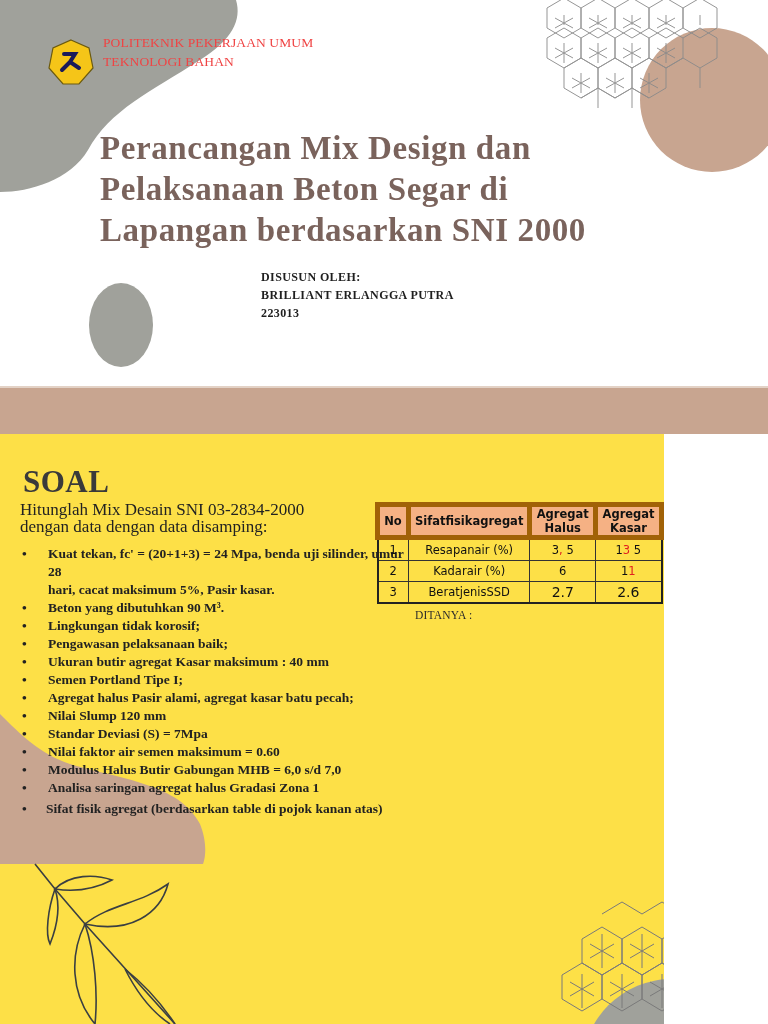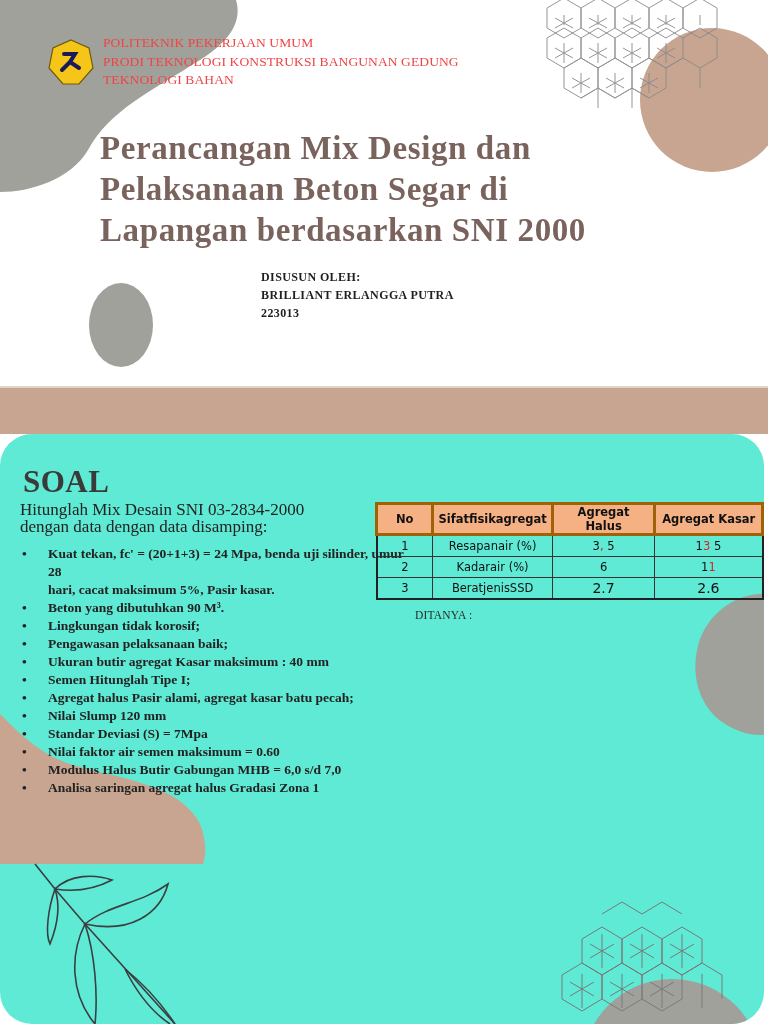--- a/index.html
+++ b/index.html
@@ -1,32 +1,32 @@
 <!DOCTYPE html>
 <html><head>
 <meta charset="utf-8">
 <style>
   html, body { margin:0; padding:0; }
   body { width:768px; height:1024px; position:relative; overflow:hidden; background:#ffffff; font-family:"Liberation Serif", serif; color:#222; }
   .page { position:absolute; left:0; top:0; width:768px; height:1024px; overflow:hidden; }
   .slide1 { position:absolute; left:0; top:0; width:768px; height:386px; background:#fff; overflow:hidden; }
   .band { position:absolute; left:0; top:386px; width:768px; height:46px; background:#c8a590; border-top:2px solid #e3d2c6; }
-  .slide2 { position:absolute; left:0; top:434px; width:764px; height:590px; background:#5eead4; overflow:hidden;border-radius:32px; }
+  .slide2 { position:absolute; left:0; top:434px; width:664px; height:590px; background:#fde047; overflow:hidden; }
   .abs { position:absolute; }
   .header-text { left:103px; top:34px; font-size:13.5px; line-height:18.5px; color:#ef4444; letter-spacing:0.1px; }
   .title { left:100px; top:128px; width:565px; text-align:left; font-weight:bold; font-size:33px; line-height:41px; color:#7a635c; letter-spacing:0.6px; }
   .author { left:261px; top:268px; font-weight:bold; font-size:12px; line-height:18px; color:#1f1f1f; letter-spacing:0.4px; }
   .soal-title { left:23px; top:30px; font-weight:bold; font-size:31px; color:#3a3a3a; letter-spacing:0.5px; }
   .soal-intro { left:20px; top:67px; font-size:17px; line-height:17px; color:#222; }
   .soal-list { left:20px; top:111px; width:400px; font-size:13.5px; line-height:18px; margin:0; padding:0; list-style:none; color:#222; }
   .soal-list li { position:relative; padding-left:28px;font-weight:bold; }
   .soal-list li::before { content:"•"; position:absolute; left:2px; top:0; }
   .soal-list li.last { padding-left:26px; margin-top:3px; }
   table.props { position:absolute; left:375px; top:68px; border-collapse:collapse; font-family:"DejaVu Sans", sans-serif; font-size:11.5px; border:2px solid #222; }
-  table.props th { background:#f5b184; font-weight:bold; color:#111; border:3px solid #a16207; height:20px; padding:0 4px; }
+  table.props th { background:#f5b184; font-weight:bold; color:#111; border:5px solid #a16207; height:20px; padding:0 4px; }
   table.props td { border:1px solid #333; height:20px; text-align:center; padding:0 4px; color:#111; }
   table.props td.big { font-size:14px; }
   .red { color:#e02020; }
   .ditanya { left:415px; top:174px; width:345px; font-size:11.5px; line-height:15px; color:#2a2a2a; letter-spacing:0.2px; }
 </style>
 </head>
 <body>
 
 <div class="page">
 
@@ -57,21 +57,20 @@
       </g>
 
       <g transform="translate(49,40)">
         <path d="M22,0 L40,8 L44,28 L30,44 L14,44 L0,28 L4,8 Z" fill="#f5c518" stroke="#6b5a10" stroke-width="1.2"></path>
         <path d="M15,14 L26,14 L21,22 L30,28 M21,22 L13,30" stroke="#1a1a5a" stroke-width="4" fill="none" stroke-linecap="round"></path>
       </g>
     </svg>
 
     <div class="abs header-text">
       <div>POLITEKNIK PEKERJAAN UMUM</div>
-      <div>PRODI TEKNOLOGI KONSTRUKSI BANGUNAN GEDUNG</div>
       <div>TEKNOLOGI BAHAN</div>
     </div>
 
     <div class="abs title">
       <div>Perancangan Mix  Design dan</div>
       <div>Pelaksanaan Beton Segar di</div>
       <div>Lapangan berdasarkan SNI 2000</div>
     </div>
 
     <div class="abs author">
@@ -117,27 +116,28 @@
       <div>Hitunglah Mix Desain SNI 03-2834-2000</div>
       <div>dengan data dengan data disamping:</div>
     </div>
 
     <ul class="abs soal-list">
       <li><span>Kuat tekan, fc' = (20+1+3) = 24 Mpa, benda uji silinder, umur 28</span><br><span> hari, cacat maksimum 5%, Pasir kasar.</span></li>
       <li>Beton yang dibutuhkan 90 M³.</li>
       <li>Lingkungan tidak korosif;</li>
       <li>Pengawasan pelaksanaan baik;</li>
       <li>Ukuran butir agregat Kasar maksimum : 40 mm</li>
-      <li>Semen Hitunglah Tipe I;</li>
+      <li>Semen Portland Tipe I;</li>
       <li>Agregat halus Pasir alami, agregat kasar batu pecah;</li>
       <li>Nilai Slump 120 mm</li>
       <li>Standar Deviasi (S) = 7Mpa</li>
       <li>Nilai faktor air semen maksimum = 0.60</li>
       <li>Modulus Halus Butir Gabungan MHB = 6,0 s/d 7,0</li>
       <li>Analisa saringan agregat halus Gradasi Zona 1</li>
+      <li class="last">Sifat fisik agregat (berdasarkan table di pojok kanan atas)</li>
     </ul>
 
     <table class="props">
       <tbody>
           <tr>
         <th style="width:50px">No</th>
         <th style="width:108px">Sifatfisikagregat</th>
         <th style="width:98px">Agregat Halus</th>
         <th style="width:104px">Agregat Kasar</th>
       </tr>

